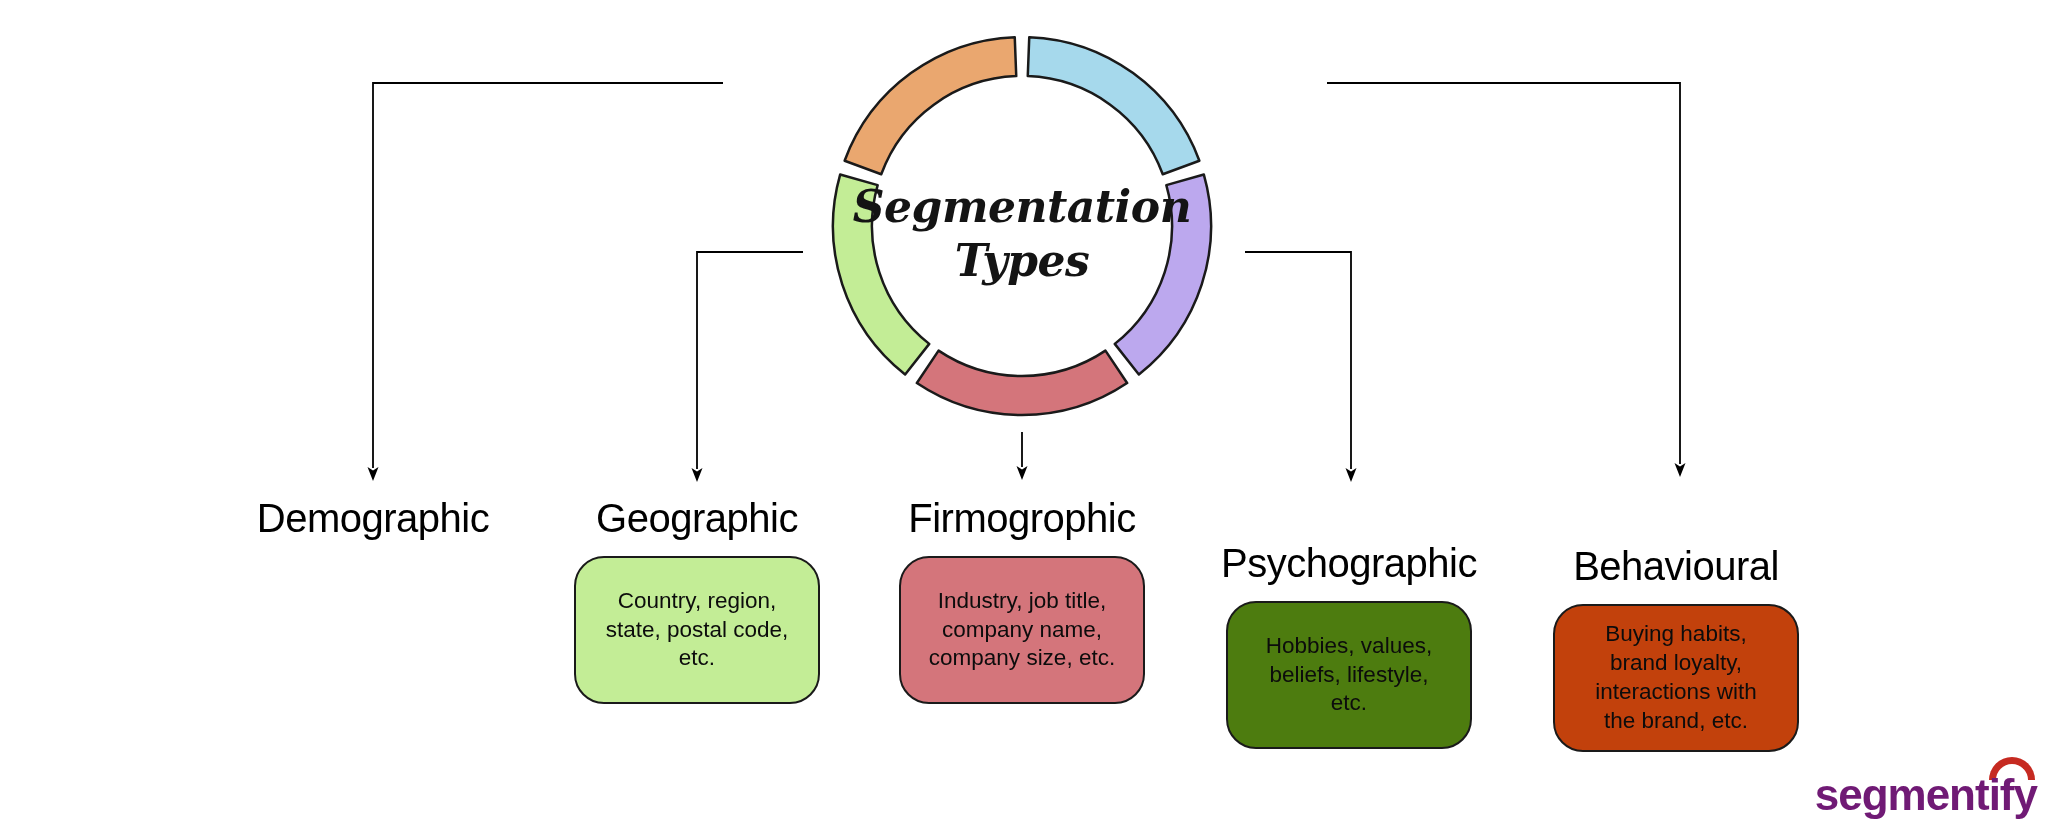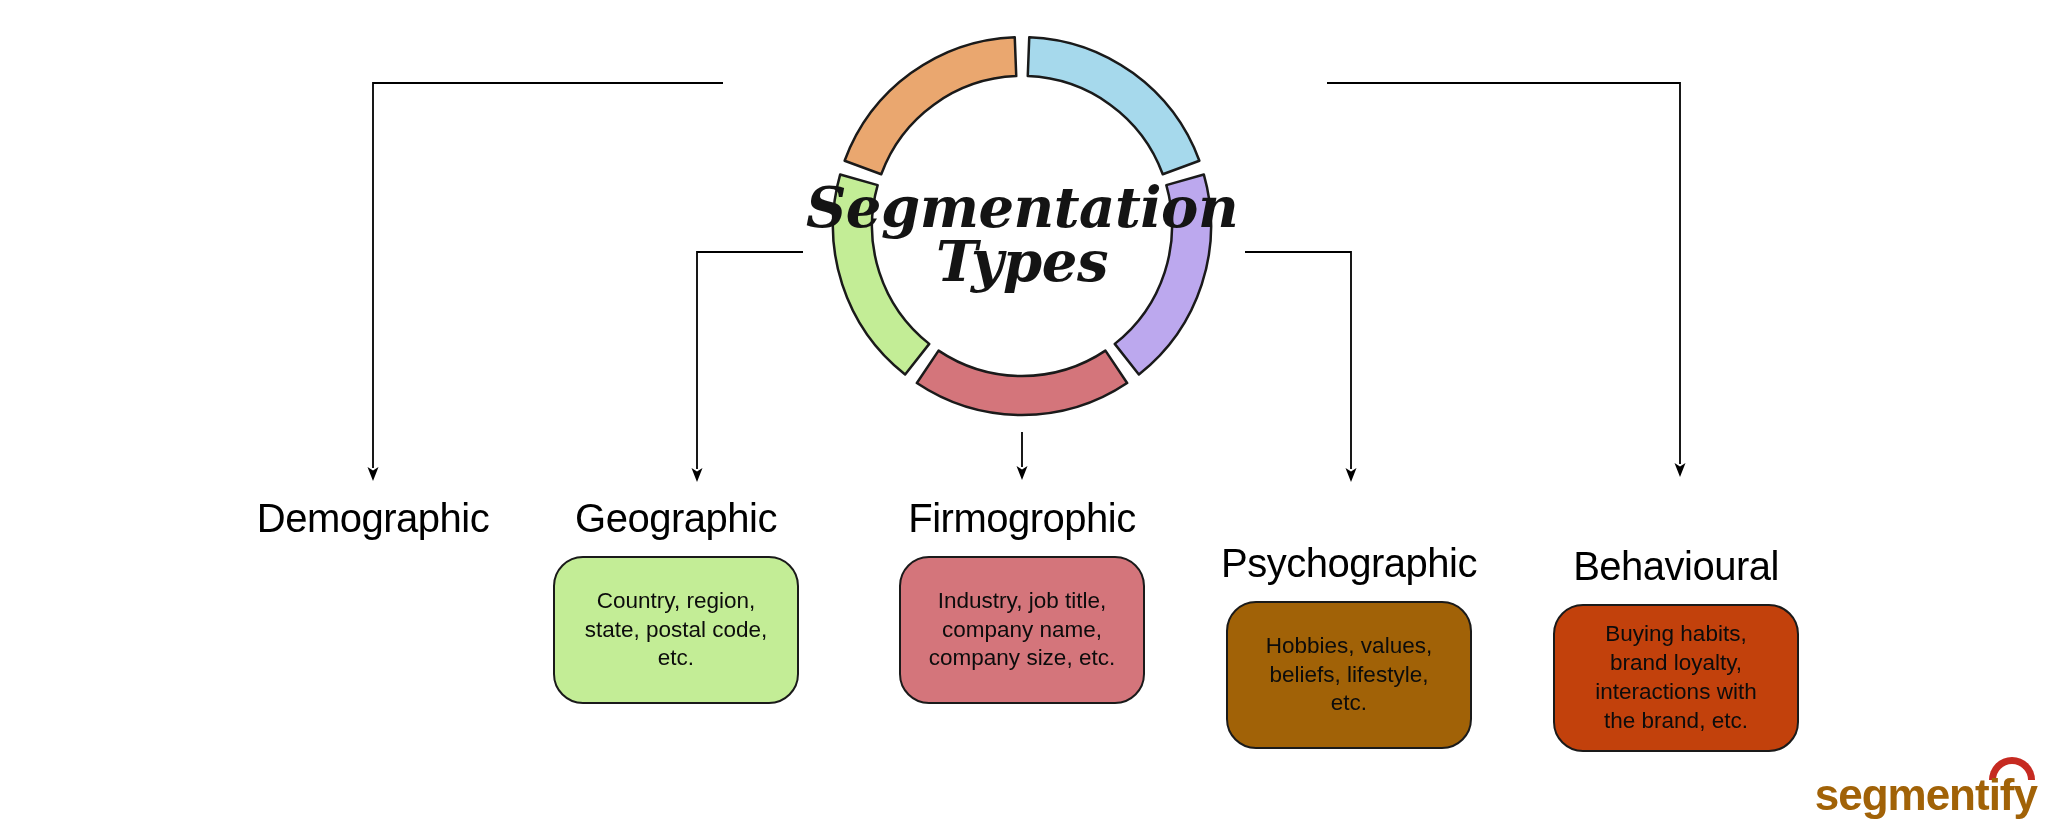--- a/index.html
+++ b/index.html
@@ -16,35 +16,35 @@
 
   .center-title {
     position: absolute;
     left: 772px;
     top: 180px;
     width: 500px;
     text-align: center;
     font-family: "DejaVu Serif", serif;
     font-style: italic;
     font-weight: bold;
-    font-size: 56px;
+    font-size: 44px;
     line-height: 54px;
     color: #141414;
     white-space: pre-line;
     letter-spacing: -0.5px;
   }
 
   .column {
     position: absolute;
     top: 494px;
     width: 330px;
     text-align: center;
   }
   .col-1 { left: 208px; }
-  .col-2 { left: 511px; }
+  .col-2 { left: 532px; }
   .col-3 { left: 857px; text-align: center; }
   .col-4 { left: 1184px; margin-top: 45px; }
   .col-5 { left: 1511px; margin-top: 48px; }
 
   .col-heading {
     font-size: 40px;
     font-weight: 500;
     line-height: 48px;
     color: #000000;
     letter-spacing: -0.5px;
@@ -140,31 +140,31 @@
 
   <div class="column col-3">
     <div class="col-heading">Firmogrophic</div>
     <div class="desc-box" style="background-color: rgb(212, 117, 123);">Industry, job title,
 company name,
 company size, etc.</div>
   </div>
 
   <div class="column col-4">
     <div class="col-heading">Psychographic</div>
-    <div class="desc-box" style="background-color: #a16207;">Hobbies, values,
+    <div class="desc-box" style="background-color: #4d7c0f;">Hobbies, values,
 beliefs, lifestyle,
 etc.</div>
   </div>
 
   <div class="column col-5">
     <div class="col-heading">Behavioural</div>
     <div class="desc-box" style="background-color: #c2410c; text-align: center;">Buying habits,
 brand loyalty,
 interactions with
 the brand, etc.</div>
   </div>
 
   <div class="logo">
     <span class="logo-arc" style="border-color: rgb(198, 42, 33);"></span>
-    <span class="logo-text" style="color: #a16207;">segmentify</span>
+    <span class="logo-text" style="color: #701a75;">segmentify</span>
   </div>
 
 </div>
 
 </body></html>

